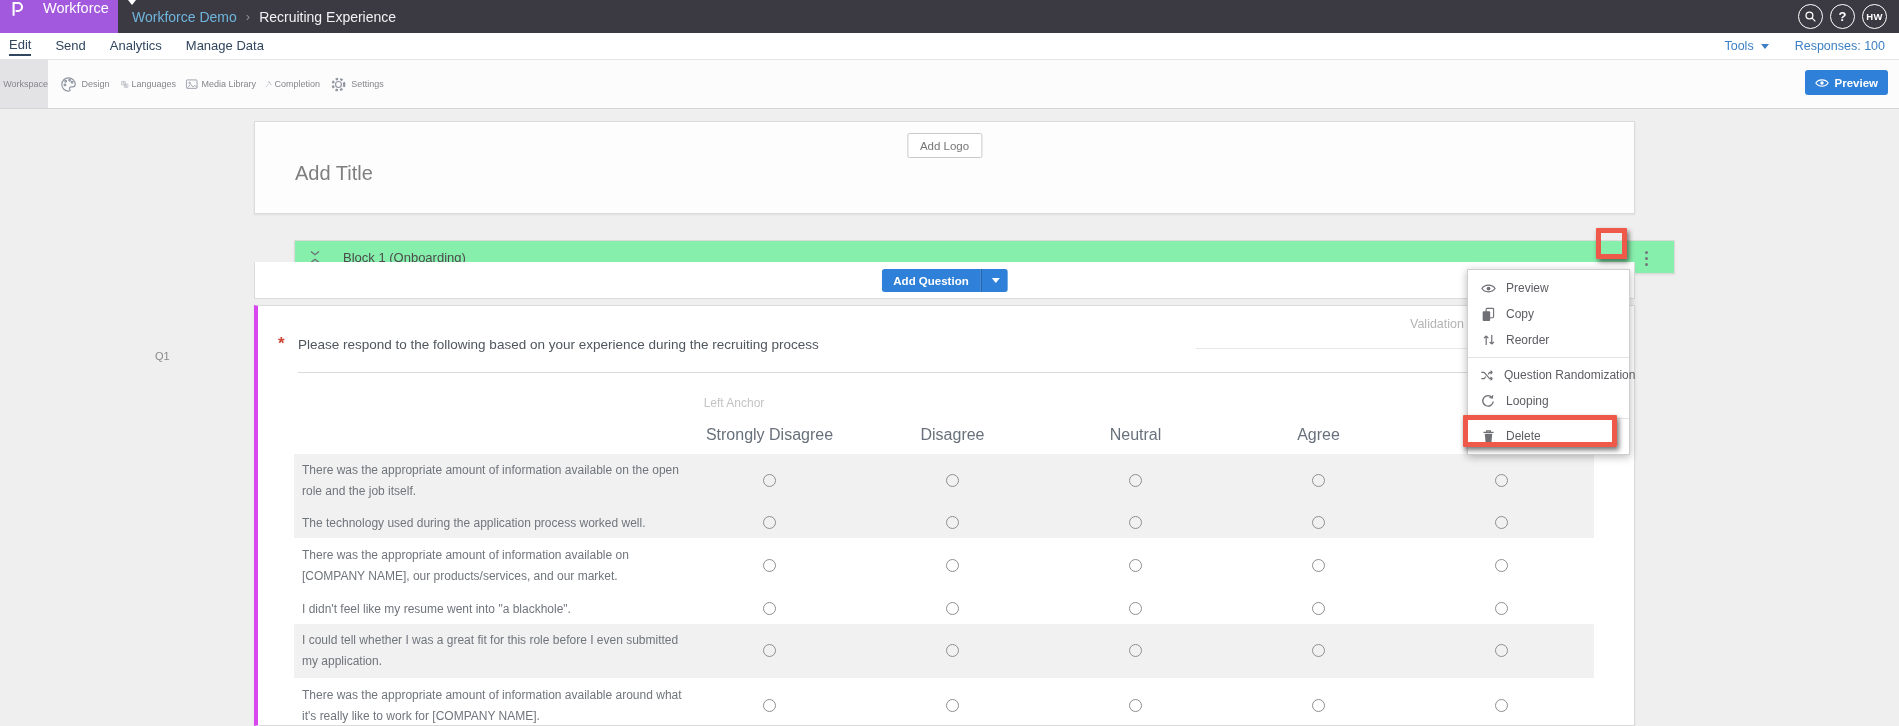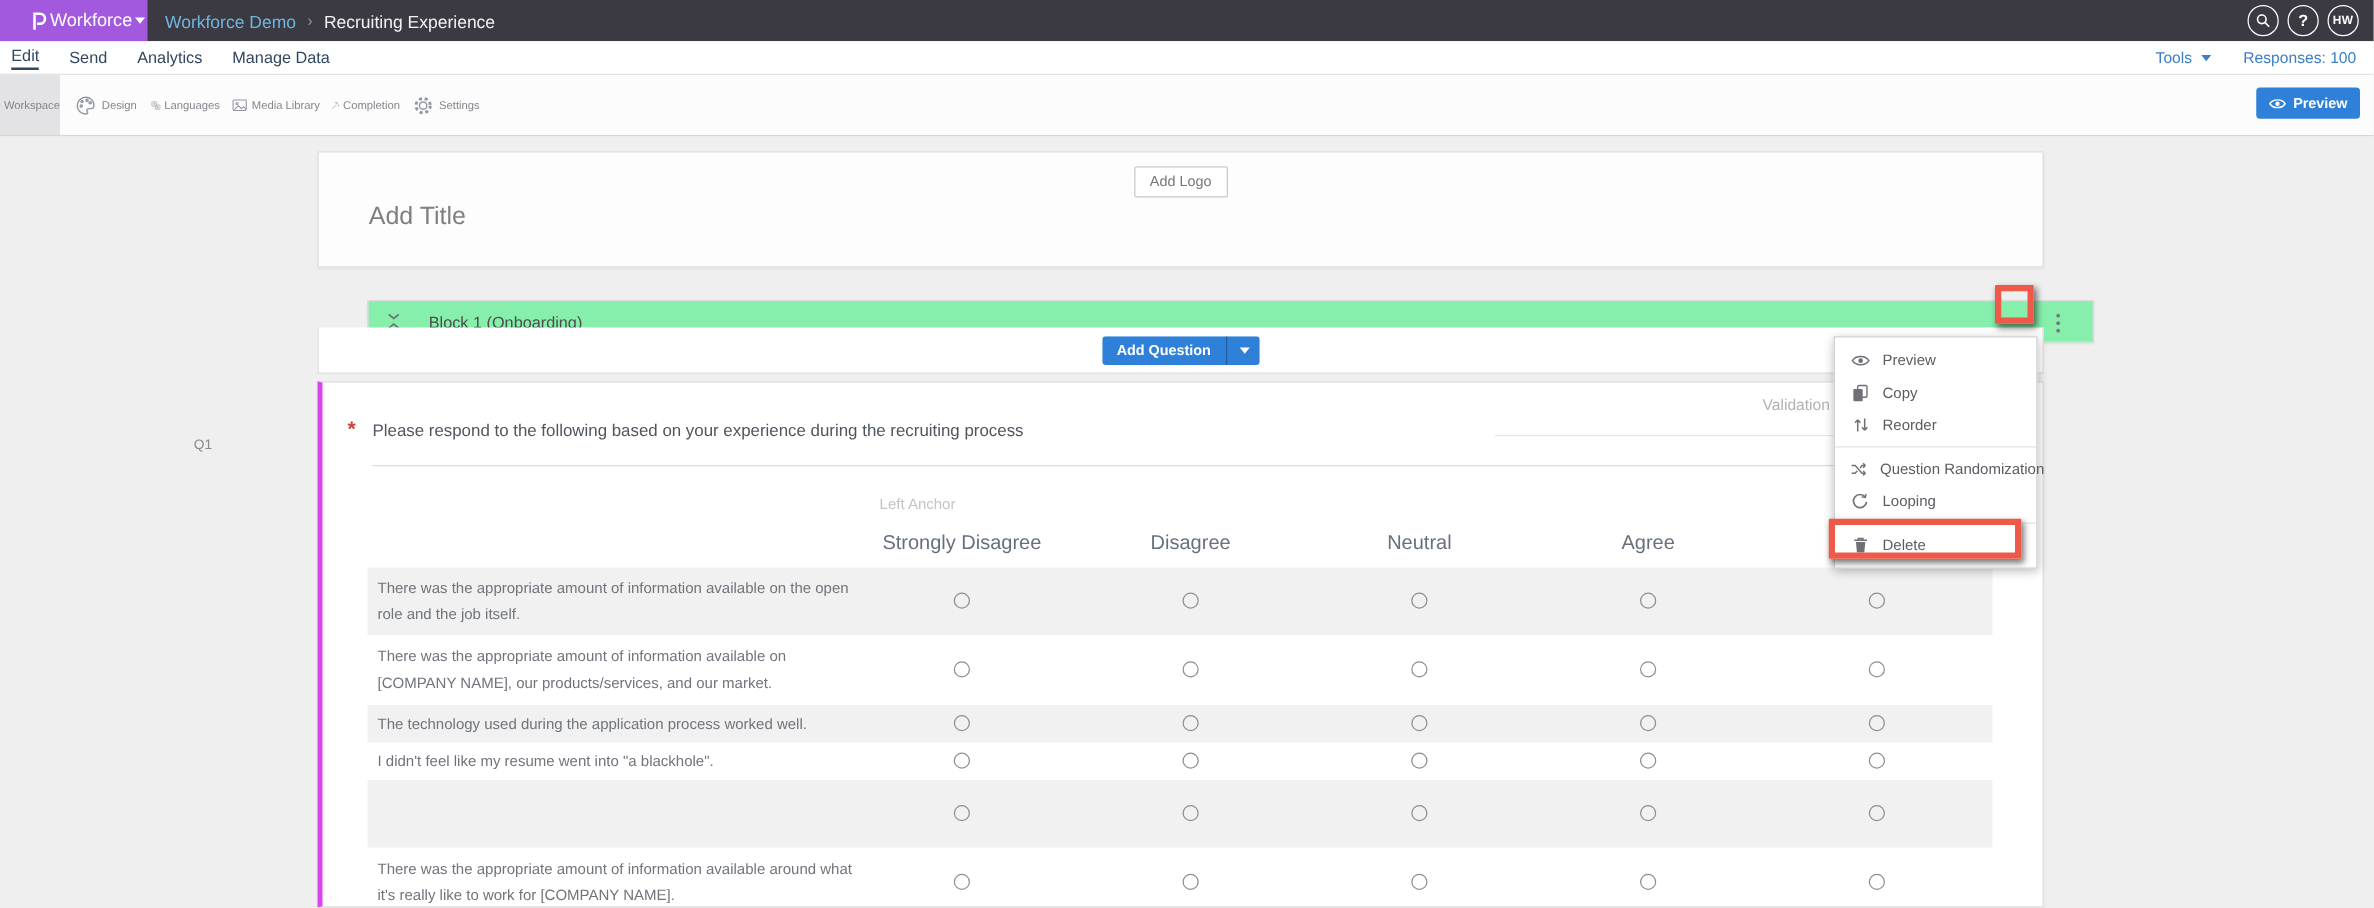--- a/index.html
+++ b/index.html
@@ -3,22 +3,22 @@
 <meta charset="utf-8">
 <style>
   * { margin:0; padding:0; box-sizing:border-box; }
   html,body { width:1899px; height:726px; }
   body { font-family:"Liberation Sans","DejaVu Sans",sans-serif; background:#efefef; position:relative;
          overflow:hidden; color:#555; }
 
   
   #topbar { position:absolute; left:0; top:0; width:1899px; height:33px; background:#3b3a42;
             display:flex; align-items:center; }
-  #logo-block { width:118px; height:33px; background:#a259dd; display:flex; align-items:center;
-                padding:0 24px; gap:0; cursor:pointer; }
+  #logo-block { width:118px; height:33px; background:#a259dd; display:flex; align-items:flex-start;
+                padding:0 10px; gap:17px; cursor:pointer; }
   #logo-block .product { color:#fff; font-size:14.5px; }
   .caret-down { width:0; height:0; border-left:4px solid transparent; border-right:4px solid transparent;
                 border-top:5px solid #fff; margin-left:2px; }
   #breadcrumb { display:flex; align-items:center; gap:9px; margin-left:14px; font-size:14px; }
   #breadcrumb .crumb-link { color:#6fb5de; cursor:pointer; }
   #breadcrumb .crumb-sep { color:#8f8e98; font-size:13px; }
   #breadcrumb .crumb-current { color:#f1f1f3; }
   #topbar-right { margin-left:auto; display:flex; align-items:center; gap:7px; padding-right:12px; }
   .tb-circle { width:25px; height:25px; border:1.6px solid #fff; border-radius:50%; display:flex;
                align-items:center; justify-content:center; color:#fff; cursor:pointer; }
@@ -277,45 +277,46 @@
 
   <div id="matrix-rows">
     <div class="m-row striped h54">
       <div class="m-label">There was the appropriate amount of information available on the open role and the job itself.</div>
       <span class="radio rc0"></span>
         <span class="radio rc1"></span>
         <span class="radio rc2"></span>
         <span class="radio rc3"></span>
         <span class="radio rc4"></span>
     </div>
+    <div class="m-row striped h30">
+      <div class="m-label">The technology used during the application process worked well.</div>
+      <span class="radio rc0"></span>
+        <span class="radio rc1"></span>
+        <span class="radio rc2"></span>
+        <span class="radio rc3"></span>
+        <span class="radio rc4"></span>
+    </div>
     <div class="m-row h56">
       <div class="m-label">There was the appropriate amount of information available on [COMPANY NAME], our products/services, and our market.</div>
       <span class="radio rc0"></span>
         <span class="radio rc1"></span>
         <span class="radio rc2"></span>
         <span class="radio rc3"></span>
         <span class="radio rc4"></span>
     </div>
-    <div class="m-row striped h30">
-      <div class="m-label">The technology used during the application process worked well.</div>
-      <span class="radio rc0"></span>
-        <span class="radio rc1"></span>
-        <span class="radio rc2"></span>
-        <span class="radio rc3"></span>
-        <span class="radio rc4"></span>
-    </div>
     <div class="m-row h30">
       <div class="m-label">I didn't feel like my resume went into "a blackhole".</div>
       <span class="radio rc0"></span>
         <span class="radio rc1"></span>
         <span class="radio rc2"></span>
         <span class="radio rc3"></span>
         <span class="radio rc4"></span>
     </div>
     <div class="m-row striped h54">
+      <div class="m-label">I could tell whether I was a great fit for this role before I even submitted my application.</div>
       <span class="radio rc0"></span>
         <span class="radio rc1"></span>
         <span class="radio rc2"></span>
         <span class="radio rc3"></span>
         <span class="radio rc4"></span>
     </div>
     <div class="m-row h56">
       <div class="m-label">There was the appropriate amount of information available around what it's really like to work for [COMPANY NAME].</div>
       <span class="radio rc0"></span>
         <span class="radio rc1"></span>

